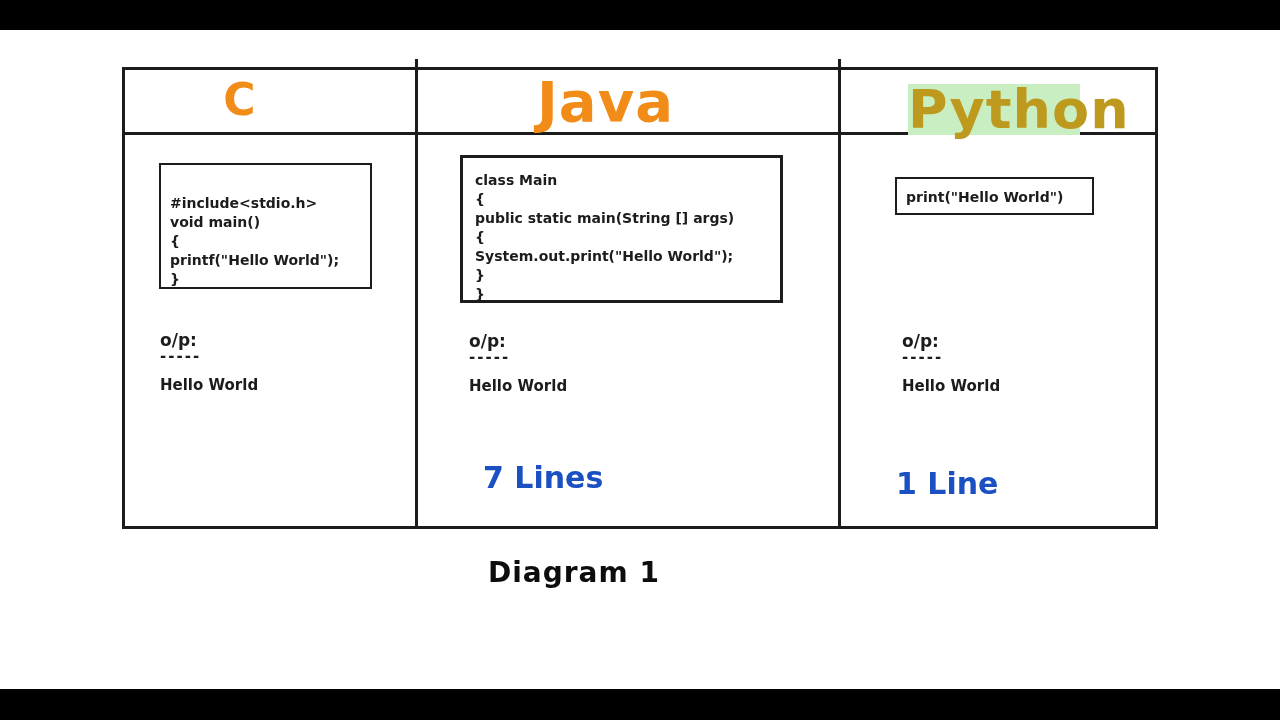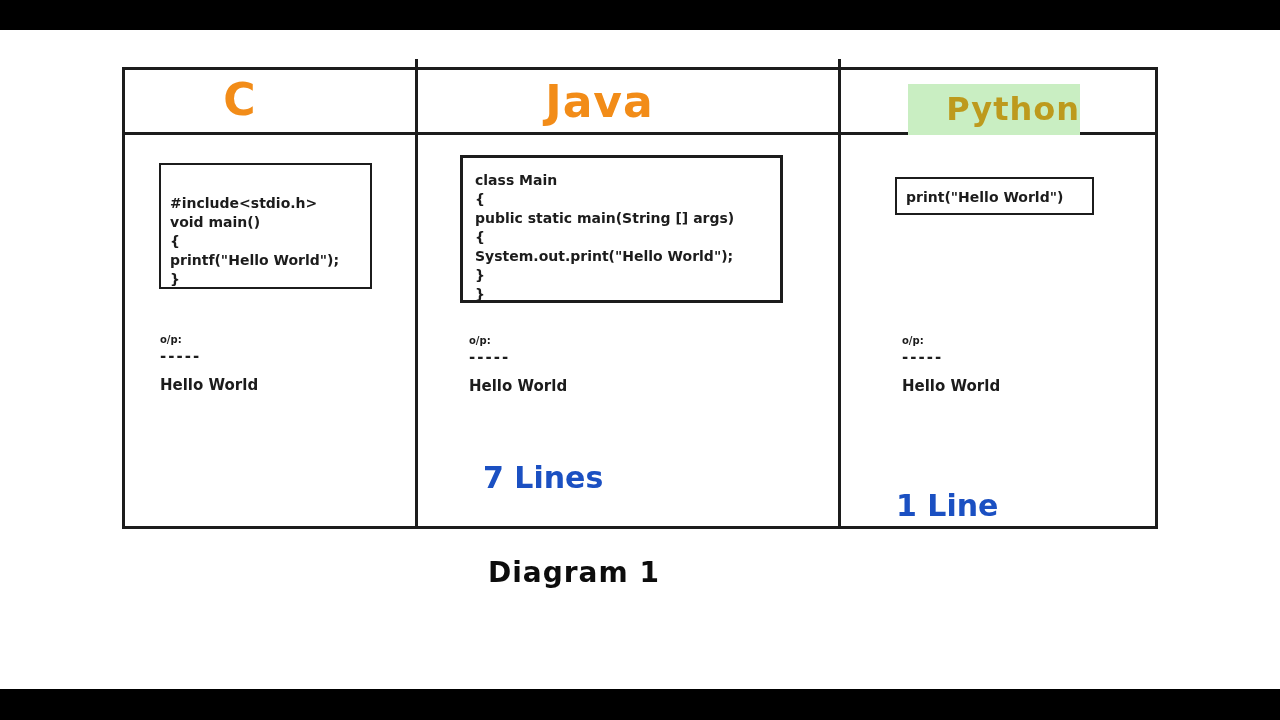--- a/index.html
+++ b/index.html
@@ -28,53 +28,53 @@
   }
   .vdiv-1 { left:415px; }
   .vdiv-2 { left:838px; }
 
   
   .hdr {
     position:absolute; font-weight:bold; color:#F28C18;
     font-size:44px; line-height:48px; letter-spacing:1px;
   }
   .hdr-c    { left:200px; top:76px; width:80px; text-align:center; }
-  .hdr-java { left:537px; top:78px; width:125px; text-align:center; font-size:44px; }
+  .hdr-java { left:537px; top:78px; width:125px; text-align:center; font-size:56px; }
   .hdr-python {
-    left:908px; top:84px; width:172px; height:51px; text-align:right;
-    font-size:32px; line-height:51px; color:#BD9A1D; background:#C9EEC2;
+    left:908px; top:84px; width:172px; height:51px; text-align:center;
+    font-size:54px; line-height:51px; color:#BD9A1D; background:#C9EEC2;
   }
 
   
   .codebox {
     position:absolute; border:2px solid #1c1c1c; background:#ffffff;
     font-weight:bold; font-size:14px; line-height:19px; color:#1c1c1c;
   }
   .codebox-c    { left:159px; top:163px; width:213px; height:126px; padding:29px 0 0 9px; }
   .codebox-java { left:460px; top:155px; width:323px; height:148px; padding:13px 0 0 12px; border-width:3px; }
   .codebox-python { left:895px; top:177px; width:199px; height:38px; padding:9px 0 0 9px; }
   .code-line { white-space:nowrap; }
 
   
   .outblock { position:absolute; font-weight:bold; color:#1c1c1c; }
   .out-c      { left:160px; top:330px; }
   .out-java   { left:469px; top:331px; }
   .out-python { left:902px; top:331px; }
-  .op-label  { font-size:10px; line-height:20px; }
+  .op-label  { font-size:17px; line-height:20px; }
   .op-dashes { font-size:15px; line-height:13px; letter-spacing:2px; }
   .op-value  { font-size:15px; line-height:22px; margin-top:11px; }
 
   
   .count {
     position:absolute; font-weight:bold; color:#1B50C2;
     font-size:30px; line-height:34px;
   }
   .count-c      { left:162px; top:469px; }
   .count-java   { left:483px; top:461px; }
-  .count-python { left:896px; top:467px;margin-top:22px; }
+  .count-python { left:896px; top:467px; }
 
   
   .caption {
     position:absolute; left:488px; top:548px;
     font-weight:bold; font-size:28px; line-height:34px; color:#0d0d0d;
     letter-spacing:1px;
     margin-top:8px;
   }
 </style>
 </head>

